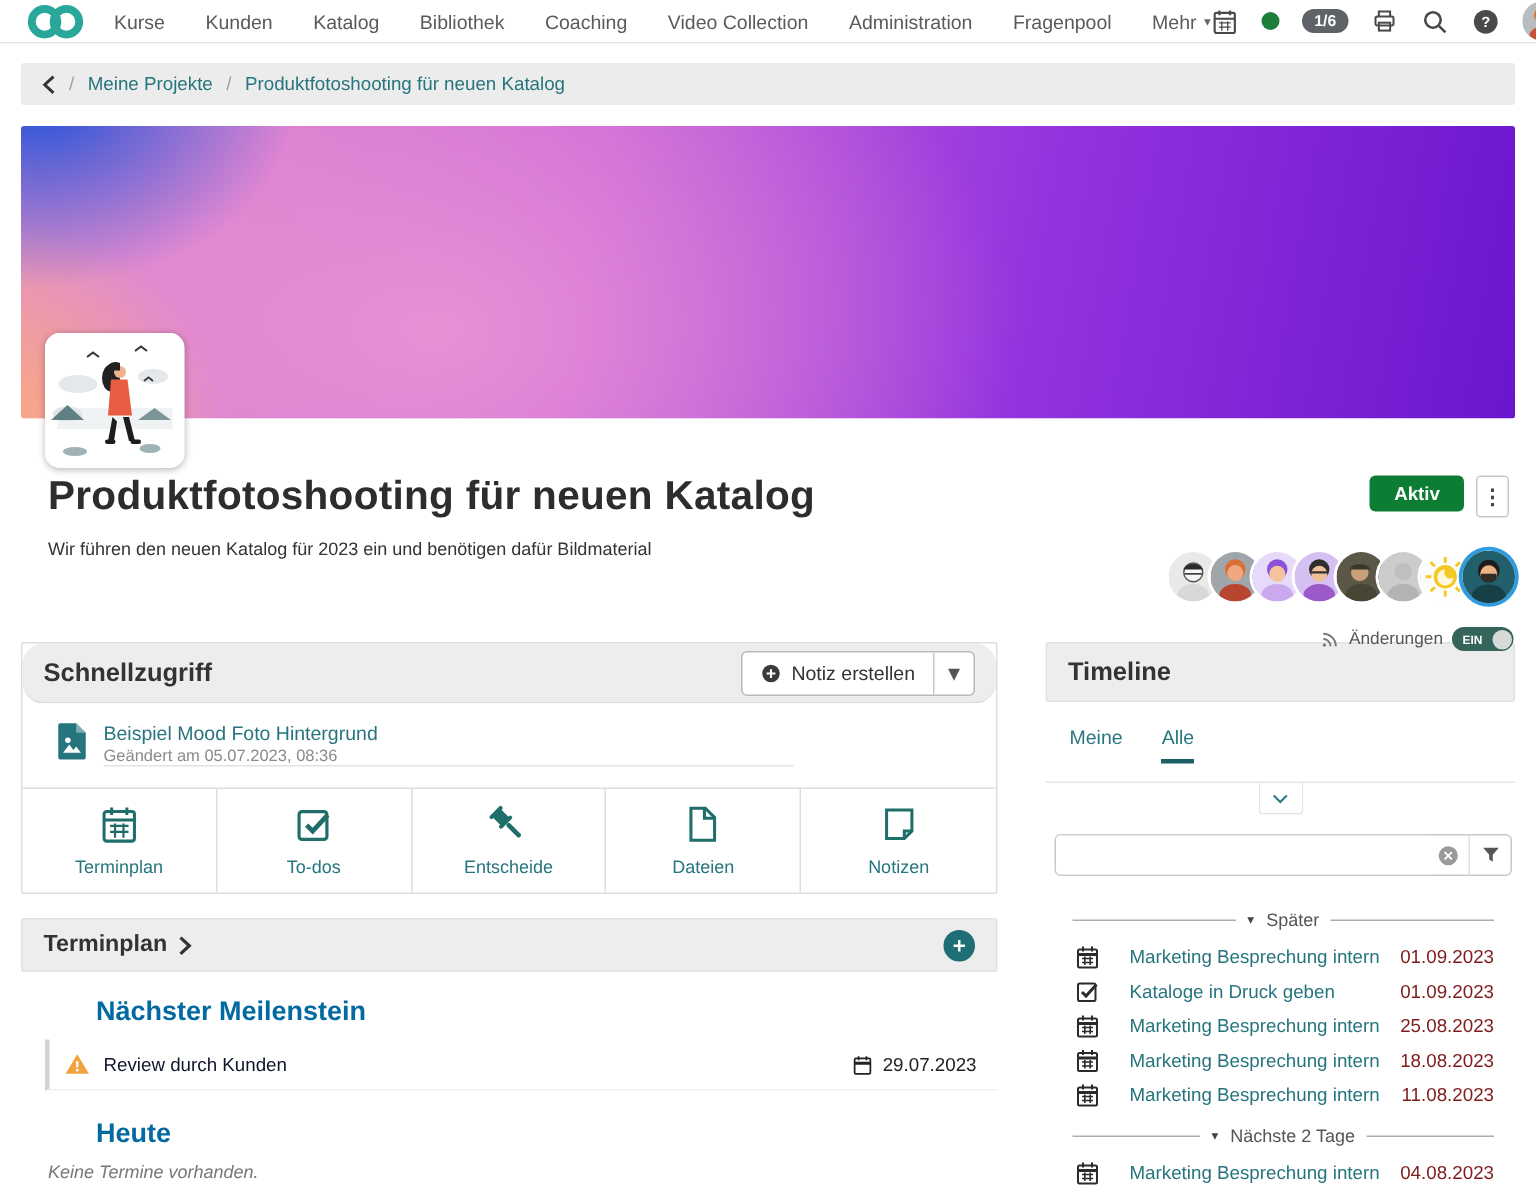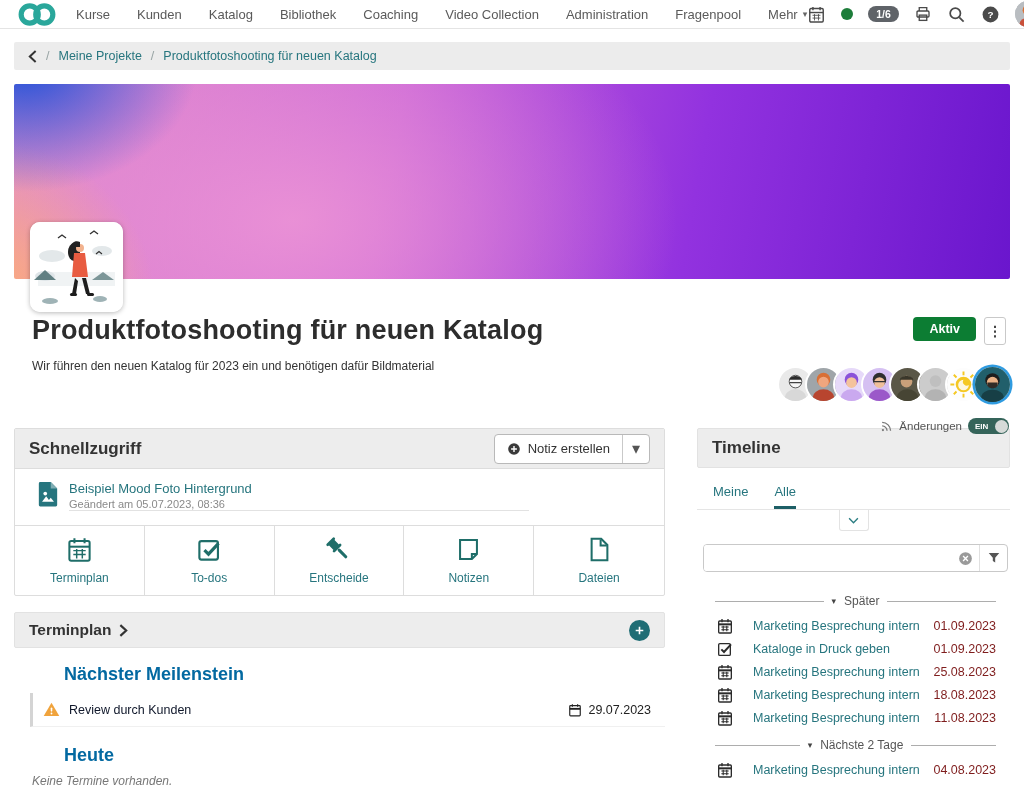--- a/index.html
+++ b/index.html
@@ -62,21 +62,21 @@
     align-items:center; cursor:pointer; position:relative; }
   .toggle .t-label { color:#fff; font-size:8px; font-weight:bold; margin-left:7px; }
   .toggle .t-knob { position:absolute; right:1.5px; width:13px; height:13px; border-radius:50%;
     background:#d6dad8; }
 
   
   .columns { margin:55px 14px 0; display:flex; gap:32px; align-items:flex-start; }
   .col-left { width:651px; }
   .col-right { width:313px; }
 
-  .panel-header { background:#ededed; display:flex; align-items:center; padding:0 14px; }
+  .panel-header { background:#ededed; display:flex; align-items:center; padding:0 14px;border-radius:14px; }
   .panel-title { font-weight:700; color:#333; }
 
   
   .quick-panel { border:1px solid #ddd; border-radius:2px; }
   .quick-panel .panel-header { height:40px; border-bottom:1px solid #ddd; }
   .quick-panel .panel-title { font-size:17px; }
   .split-btn { margin-left:auto; display:flex; height:30px; background:#fff;
     border:1px solid #b9b9b9; border-radius:4px; overflow:hidden; }
   .split-main { display:flex; align-items:center; gap:7px; padding:0 12px; font-size:13px;
     color:#333; cursor:pointer; }
@@ -104,21 +104,21 @@
     background:#fff; border-left:3px solid #d4d4d4; border-bottom:1px solid #f0f0f0;
     padding:0 14px 0 10px; }
   .milestone-label { font-size:12.5px; color:#0f172a; }
   .milestone-date { margin-left:auto; display:flex; align-items:center; gap:6px; font-size:12.5px; color:#222; }
   .empty-text { font-style:italic; font-size:12px; color:#777; margin:6px 0 11px 18px; }
   .schedule-panel .sec-heading.today { margin-top:18px; }
 
   
   .timeline-panel .panel-header { height:40px; border:1px solid #e2e2e2; border-radius:2px; }
   .timeline-panel .panel-title { font-size:17px; }
-  .tabs { display:flex; gap:26px; padding:16px 16px 0; border-bottom:1px solid #e5e5e5; }
+  .tabs { display:flex; gap:26px; padding:16px 16px 12px; border-bottom:1px solid #e5e5e5; }
   .tab { font-size:13px; color:#26757e; padding-bottom:7px; cursor:pointer; }
   .tab.active { border-bottom:3px solid #1d5f66; }
   .collapse-btn { width:30px; height:21px; margin:0 auto; background:#fff; border:1px solid #e3e3e3;
     border-top:none; border-radius:0 0 3px 3px; display:flex; align-items:center; justify-content:center;
     color:#2a7d82; cursor:pointer; }
   .search-group { margin:13px 2px 0 6px; height:28px; display:flex; align-items:center;
     border:1px solid #c9c9c9; border-radius:4px; background:#fff; overflow:hidden; }
   .search-input { flex:1; border:none; outline:none; height:100%; padding:0 8px; font-size:13px;
     font-family:"Liberation Sans", sans-serif; }
   .sg-btn { width:28px; height:100%; display:flex; align-items:center; justify-content:center; cursor:pointer; }
@@ -404,34 +404,34 @@
                   <rect x="7" y="1" width="10" height="2.4" rx="1.2"></rect>
                   <rect x="7" y="9" width="10" height="2.4" rx="1.2"></rect>
                   <rect x="10.6" y="11.5" width="2.8" height="11" rx="1.4"></rect>
                 </g>
               </svg>
             <span class="tile-label">Entscheide</span>
           </div>
           <div class="tile">
             <svg viewBox="0 0 24 24" width="27" height="27">
                 <g fill="none" stroke="currentColor" stroke-width="1.8">
-                  <path d="M4.5 3.5h15v12.5l-4.5 4.5H4.5z"></path>
-                  <path d="M15 20.5v-4.5h4.5"></path>
-                </g>
-              </svg>
-            <span class="tile-label">Notizen</span>
+                  <path d="M5 2.5h8.5L19 8v13.5H5z"></path>
+                  <path d="M13 3v5.5h5.5"></path>
+                </g>
+              </svg>
+            <span class="tile-label">Dateien</span>
           </div>
           <div class="tile">
             <svg viewBox="0 0 24 24" width="27" height="27">
                 <g fill="none" stroke="currentColor" stroke-width="1.8">
-                  <path d="M5 2.5h8.5L19 8v13.5H5z"></path>
-                  <path d="M13 3v5.5h5.5"></path>
-                </g>
-              </svg>
-            <span class="tile-label">Dateien</span>
+                  <path d="M4.5 3.5h15v12.5l-4.5 4.5H4.5z"></path>
+                  <path d="M15 20.5v-4.5h4.5"></path>
+                </g>
+              </svg>
+            <span class="tile-label">Notizen</span>
           </div>
         </div>
       </section>
 
       <section class="schedule-panel">
         <div class="panel-header">
           <span class="panel-title">
             <span>Terminplan</span>
             <svg viewBox="0 0 10 14" width="9" height="13">
                 <path d="M1.5 1L8 7l-6.5 6" stroke="#333" stroke-width="2.4" fill="none"></path>

